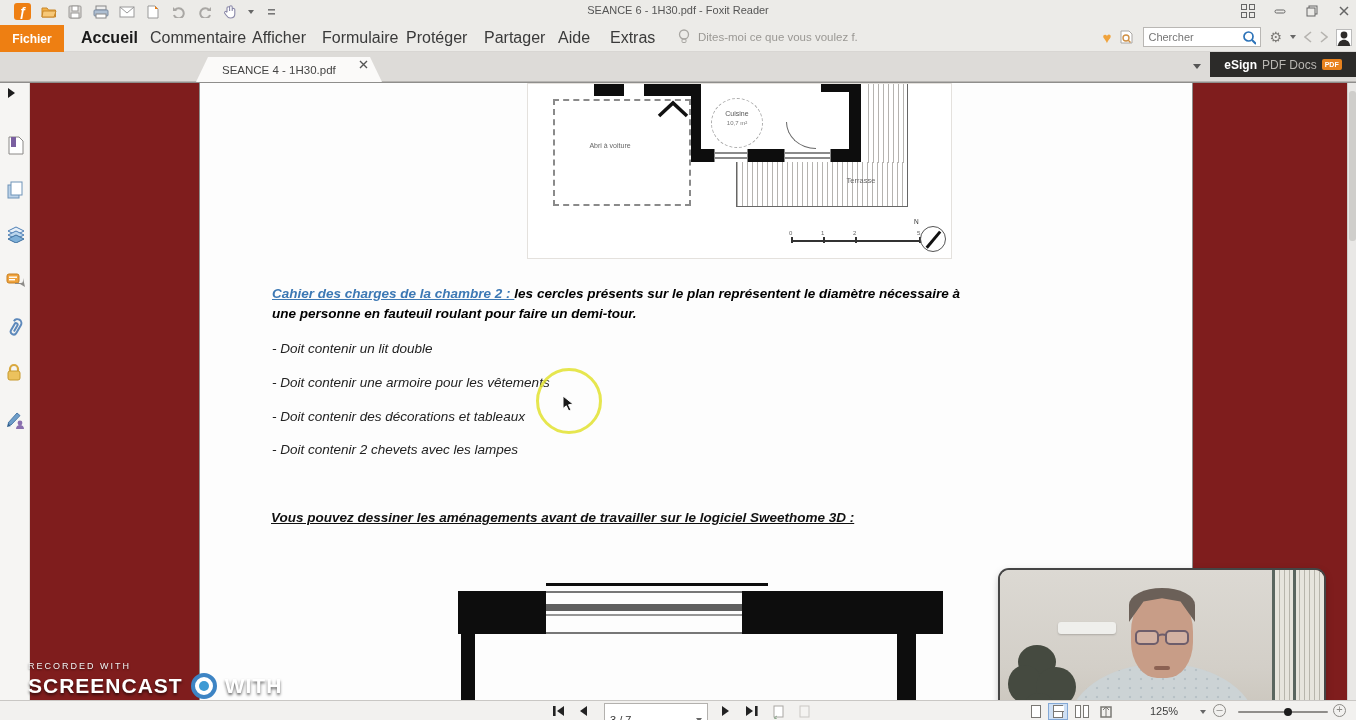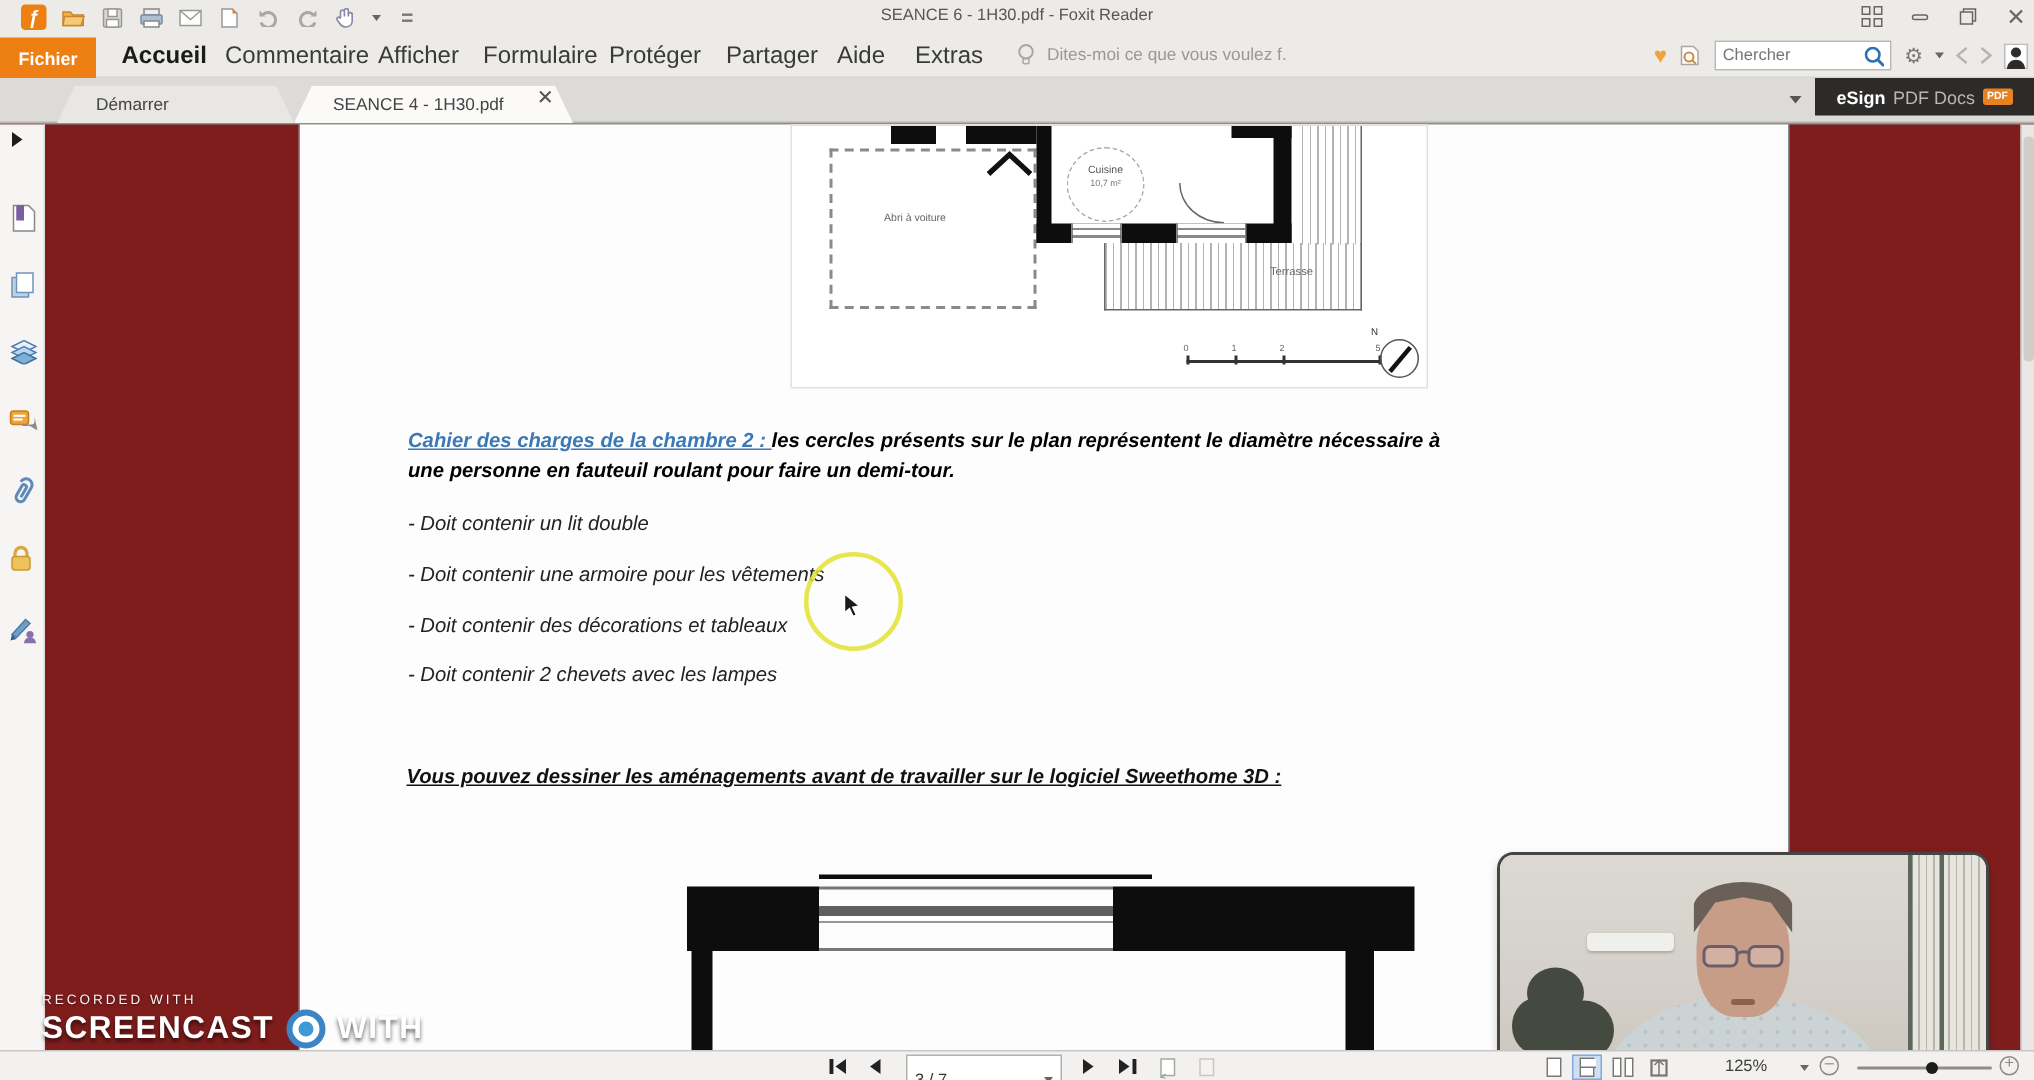--- a/index.html
+++ b/index.html
@@ -249,23 +249,20 @@
         </svg>
       <svg width="16" height="17">
           <rect x="0.5" y="0.5" width="15" height="16" fill="#fff" stroke="#bbb"></rect>
           <circle cx="8" cy="6" r="3.4" fill="#2e2c2a"></circle>
           <path d="M2 17 c0-4 3-6.2 6-6.2 s6 2.2 6 6.2z" fill="#2e2c2a"></path>
         </svg>
     </div>
   </div>
 
   <div class="tabstrip">
-    <div class="doctab inactive">
-      <span>Démarrer</span>
-    </div>
     <div class="doctab active">
       <span>SEANCE 4 - 1H30.pdf</span>
     </div>
     <div class="tab-close" style="left:358px; right:auto;">
       <svg width="11" height="11">
           <path d="M2 2 L9 9 M9 2 L2 9" stroke="#555" stroke-width="1.4"></path>
         </svg>
     </div>
     <div class="caret-down abs" style="left:1193px; top:12px;"></div>
   </div>

